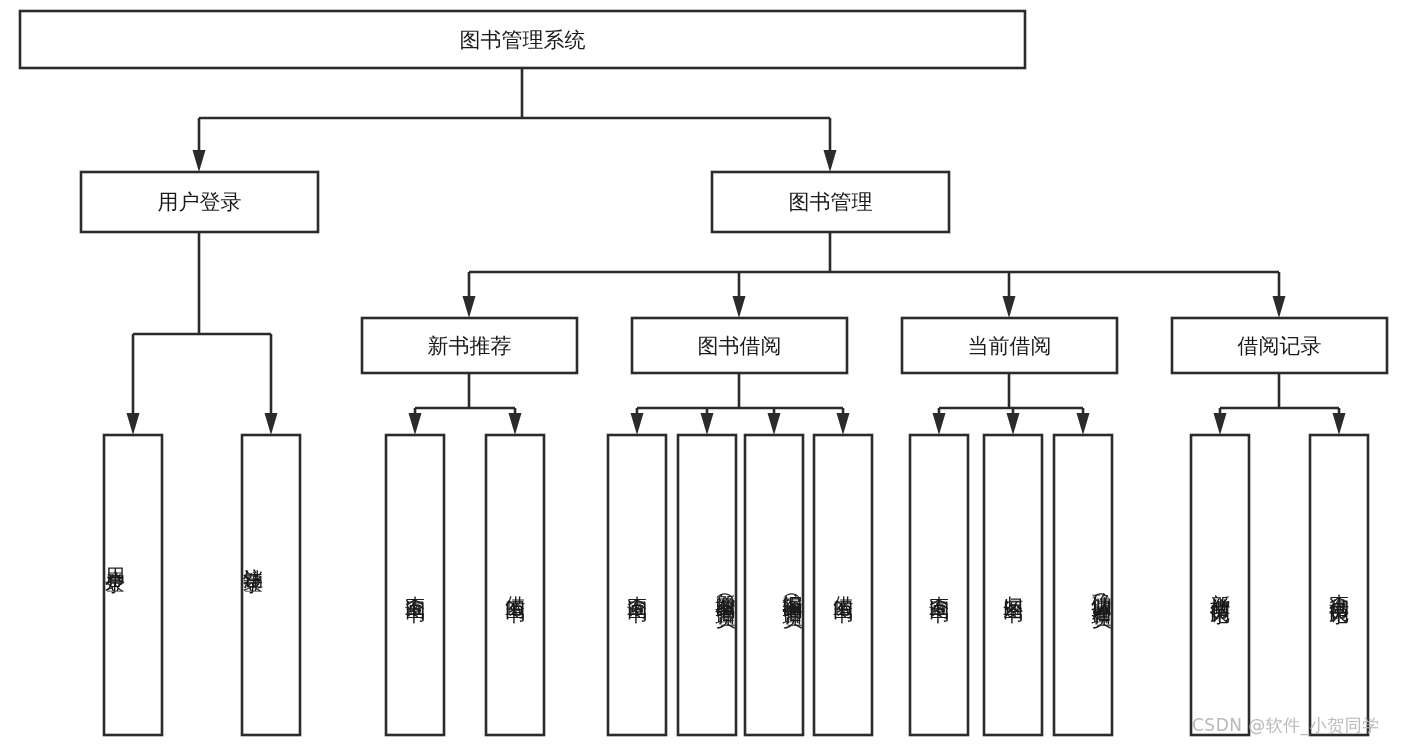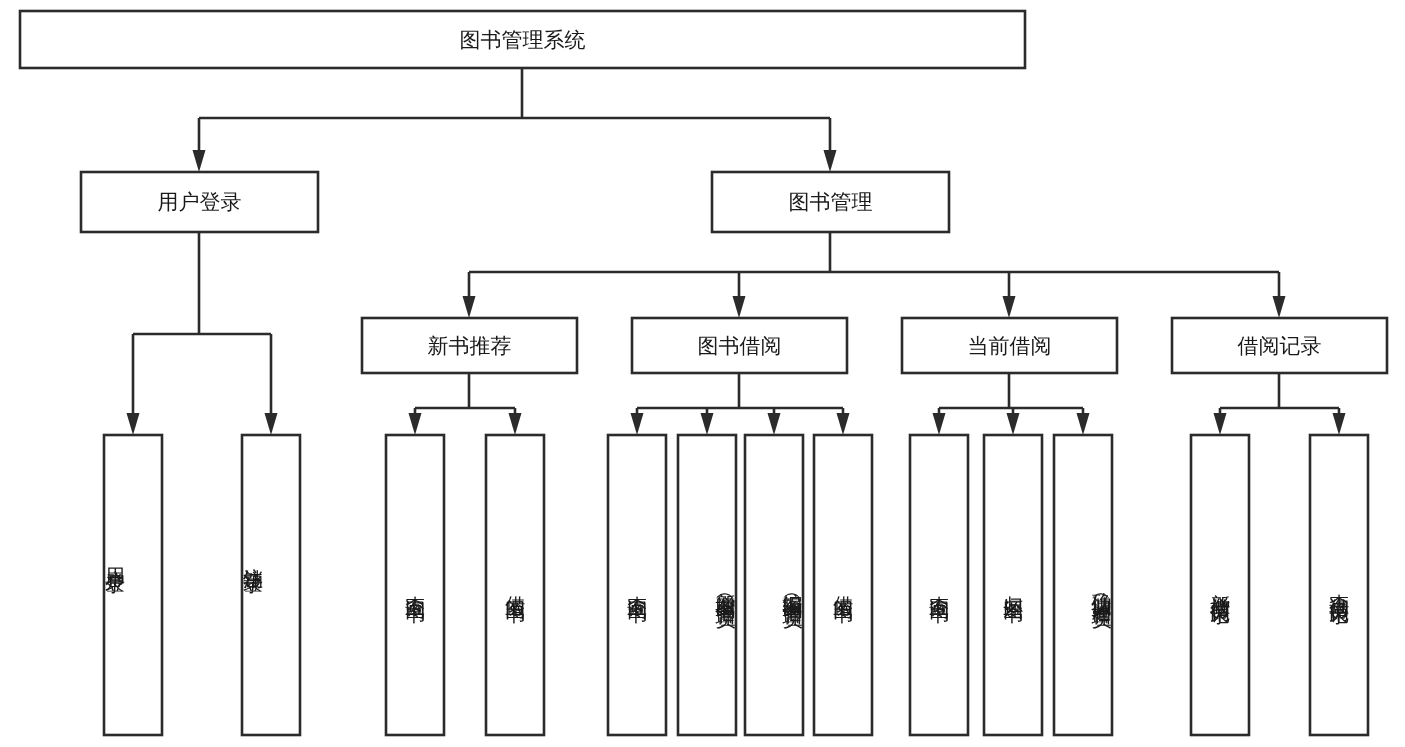--- a/index.html
+++ b/index.html
@@ -225,13 +225,14 @@
       <div class="node-label-v" style="left: 608px; width: 58px; top: 435px; height: 300px; align-items: center;">查询图书</div>
       <div class="node-label-v" style="left: 678px; width: 58px; top: 441px; height: 294px; align-items: flex-start;">新增图书（管理员）</div>
       <div class="node-label-v" style="left: 745px; width: 58px; top: 441px; height: 294px; align-items: flex-start;">编辑图书（管理员）</div>
       <div class="node-label-v" style="left: 814px; width: 58px; top: 435px; height: 300px; align-items: center;">借阅图书</div>
       <div class="node-label-v" style="left: 910px; width: 58px; top: 435px; height: 300px; align-items: center;">查询图书</div>
       <div class="node-label-v" style="left: 984px; width: 58px; top: 435px; height: 300px; align-items: center;">归还图书</div>
       <div class="node-label-v" style="left: 1054px; width: 58px; top: 441px; height: 294px; align-items: flex-start;">确认归还（管理员）</div>
       <div class="node-label-v" style="left: 1191px; width: 58px; top: 435px; height: 300px; align-items: center;">新增借阅记录</div>
       <div class="node-label-v" style="left: 1310px; width: 58px; top: 435px; height: 300px; align-items: center;">查询借阅记录</div>
     </div>
+  <div class="watermark" style="left:1192px; top:714px;">CSDN @软件_小贺同学</div>
 </div>
 
 </body></html>

